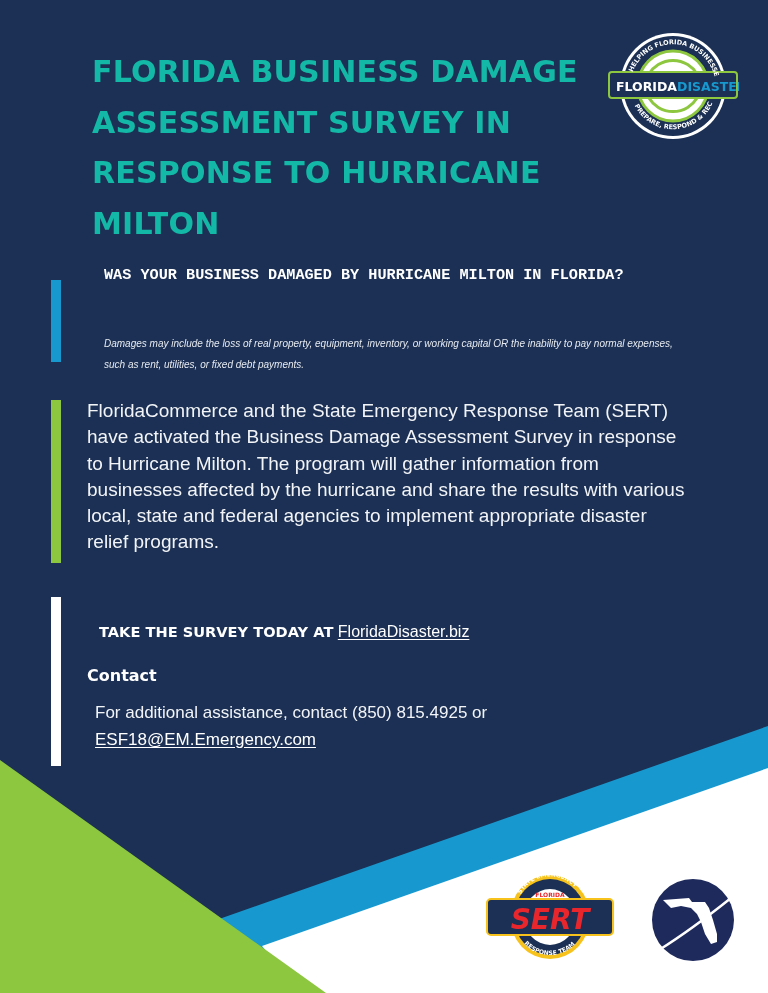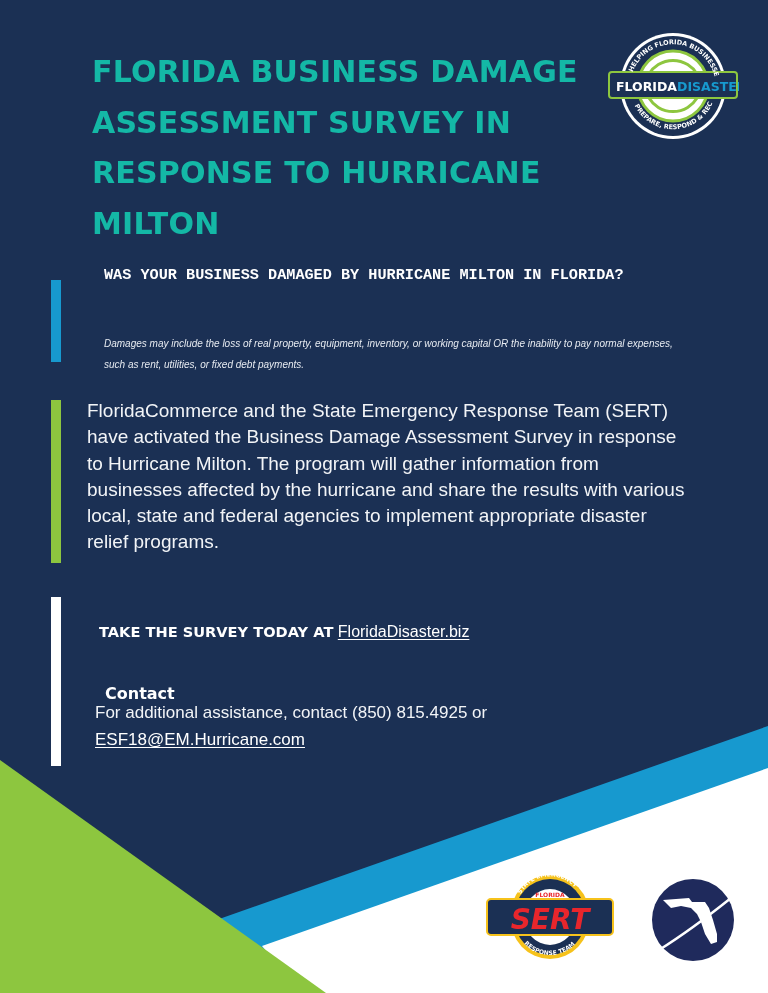--- a/index.html
+++ b/index.html
@@ -16,21 +16,21 @@
   .question { position: absolute; left: 104px; top: 263px; width: 580px; margin: 0;
               font-family: Liberation Mono, monospace; font-weight: bold; font-size: 15.2px;
               line-height: 25px; color: #ffffff; }
   .note { position: absolute; left: 104px; top: 333px; width: 590px; margin: 0;
           font-style: italic; font-size: 10px; line-height: 21px; color: #e6eaf0; }
   .body-text { position: absolute; left: 87px; top: 398px; width: 600px; margin: 0;
                font-size: 19px; line-height: 26.3px; color: #f2f4f7; }
   .cta { position: absolute; left: 87px; top: 611px; margin: 12px; font-size: 16px; color: #fff; }
   .cta .lead { font-family: "DejaVu Sans", sans-serif; font-weight: bold; font-size: 14.6px; }
   .cta a, .contact a { color: #ffffff; text-decoration: underline; text-underline-offset: 2px; }
-  .contact-title { position: absolute; left: 87px; top: 666px; margin: 18px;
+  .contact-title { position: absolute; left: 87px; top: 666px; margin: 0;
                    font-family: "DejaVu Sans", sans-serif; font-weight: bold; font-size: 16px; }
   .contact { position: absolute; left: 87px; top: 691px; width: 520px; margin: 8px;
              font-size: 17px; line-height: 27px; color: #f2f4f7; }
   .shapes { position: absolute; left: 0; top: 0; width: 768px; height: 993px; }
   .logo-top { position: absolute; left: 607px; top: 30px; width: 132px; height: 112px; }
   .sert-logo { position: absolute; left: 485px; top: 872px; width: 130px; height: 90px; }
   .fl-logo { position: absolute; left: 651px; top: 878px; width: 84px; height: 84px; }
 </style>
 </head>
 <body>
@@ -69,21 +69,21 @@
   <p class="body-text">FloridaCommerce and the State Emergency Response Team (SERT) have activated the Business Damage Assessment Survey in response to Hurricane Milton. The program will gather information from businesses affected by the hurricane and share the results with various local, state and federal agencies to implement appropriate disaster relief programs.</p>
 
   <p class="cta">
     <span class="lead">TAKE THE SURVEY TODAY AT</span>
     <a href="#">FloridaDisaster.biz</a>
   </p>
 
   <h3 class="contact-title">Contact</h3>
   <p class="contact">
     <span>For additional assistance, contact (850) 815.4925 or</span><br>
-    <a href="#">ESF18@EM.Hurricane.com</a>
+    <a href="#">ESF18@EM.Emergency.com</a>
   </p>
 
   <svg class="sert-logo" viewBox="0 0 130 90">
     <ellipse cx="65" cy="45" rx="40" ry="42" fill="#f6c21b"></ellipse>
     <ellipse cx="65" cy="45" rx="36" ry="38" fill="#1b3054"></ellipse>
     <ellipse cx="65" cy="45" rx="26" ry="28" fill="#ffffff"></ellipse>
     <rect x="2" y="27" width="126" height="36" rx="4" fill="#1b3054" stroke="#f6c21b" stroke-width="2"></rect>
     <text x="65" y="57" text-anchor="middle" font-family="DejaVu Sans, sans-serif" font-weight="bold" font-style="italic" font-size="28" fill="#e8262c">SERT</text>
     <text x="65" y="25" text-anchor="middle" font-family="DejaVu Sans, sans-serif" font-weight="bold" font-size="6" fill="#e8262c">FLORIDA</text>
     <path id="sertTop" d="M35 24 A32 30 0 0 1 95 24" fill="none"></path>

